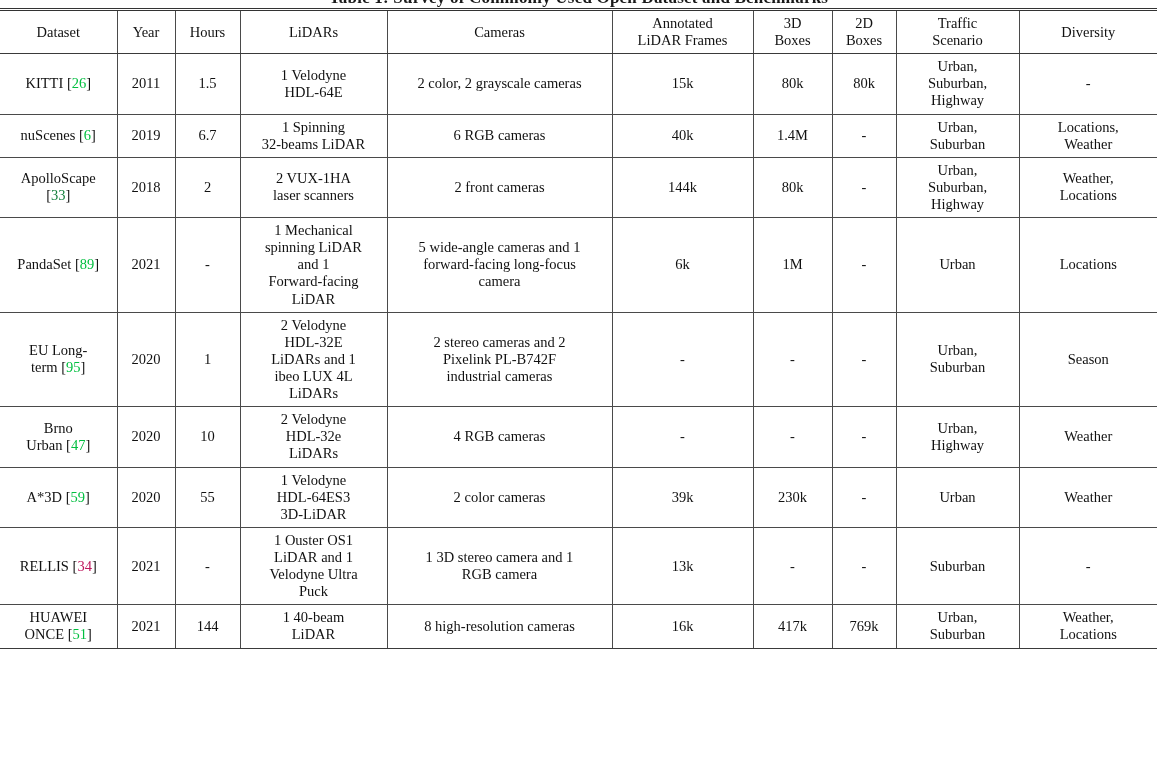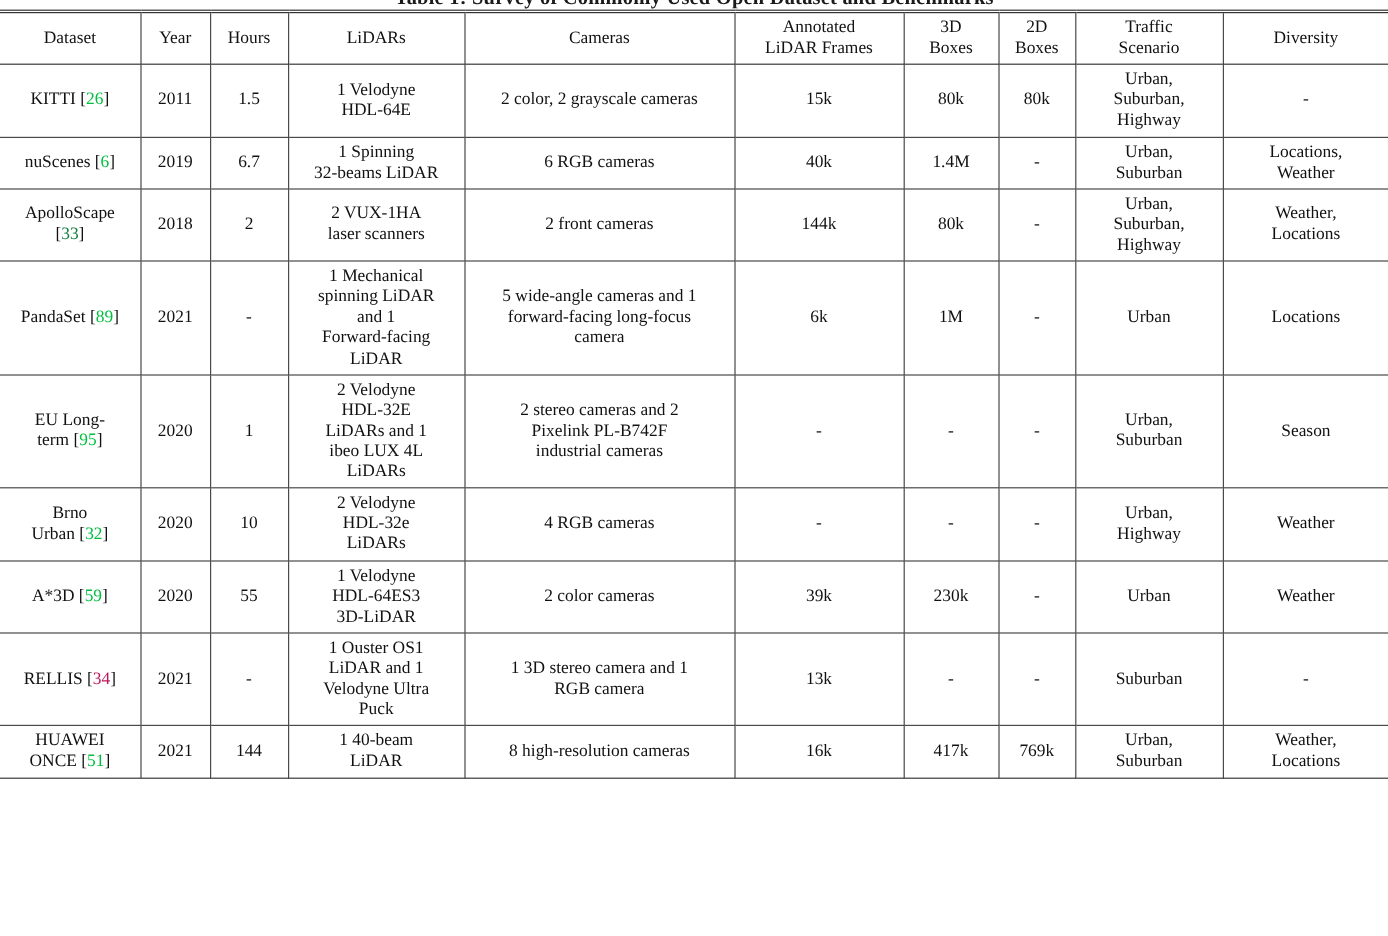--- a/index.html
+++ b/index.html
@@ -206,21 +206,21 @@
           <td>1</td>
           <td>2 Velodyne<br>HDL-32E<br>LiDARs and 1<br>ibeo LUX 4L<br>LiDARs</td>
           <td>2 stereo cameras and 2<br>Pixelink PL-B742F<br>industrial cameras</td>
           <td>-</td>
           <td>-</td>
           <td>-</td>
           <td>Urban,<br>Suburban</td>
           <td>Season</td>
         </tr>
         <tr>
-          <td>Brno<br>Urban <span class="brk">[</span><span class="cite" style="color:#00bf3f">32</span><span class="brk">]</span></td>
+          <td>Brno<br>Urban <span class="brk">[</span><span class="cite" style="color:#00bf3f">47</span><span class="brk">]</span></td>
           <td>2020</td>
           <td>10</td>
           <td>2 Velodyne<br>HDL-32e<br>LiDARs</td>
           <td>4 RGB cameras</td>
           <td>-</td>
           <td>-</td>
           <td>-</td>
           <td>Urban,<br>Highway</td>
           <td>Weather</td>
         </tr>

